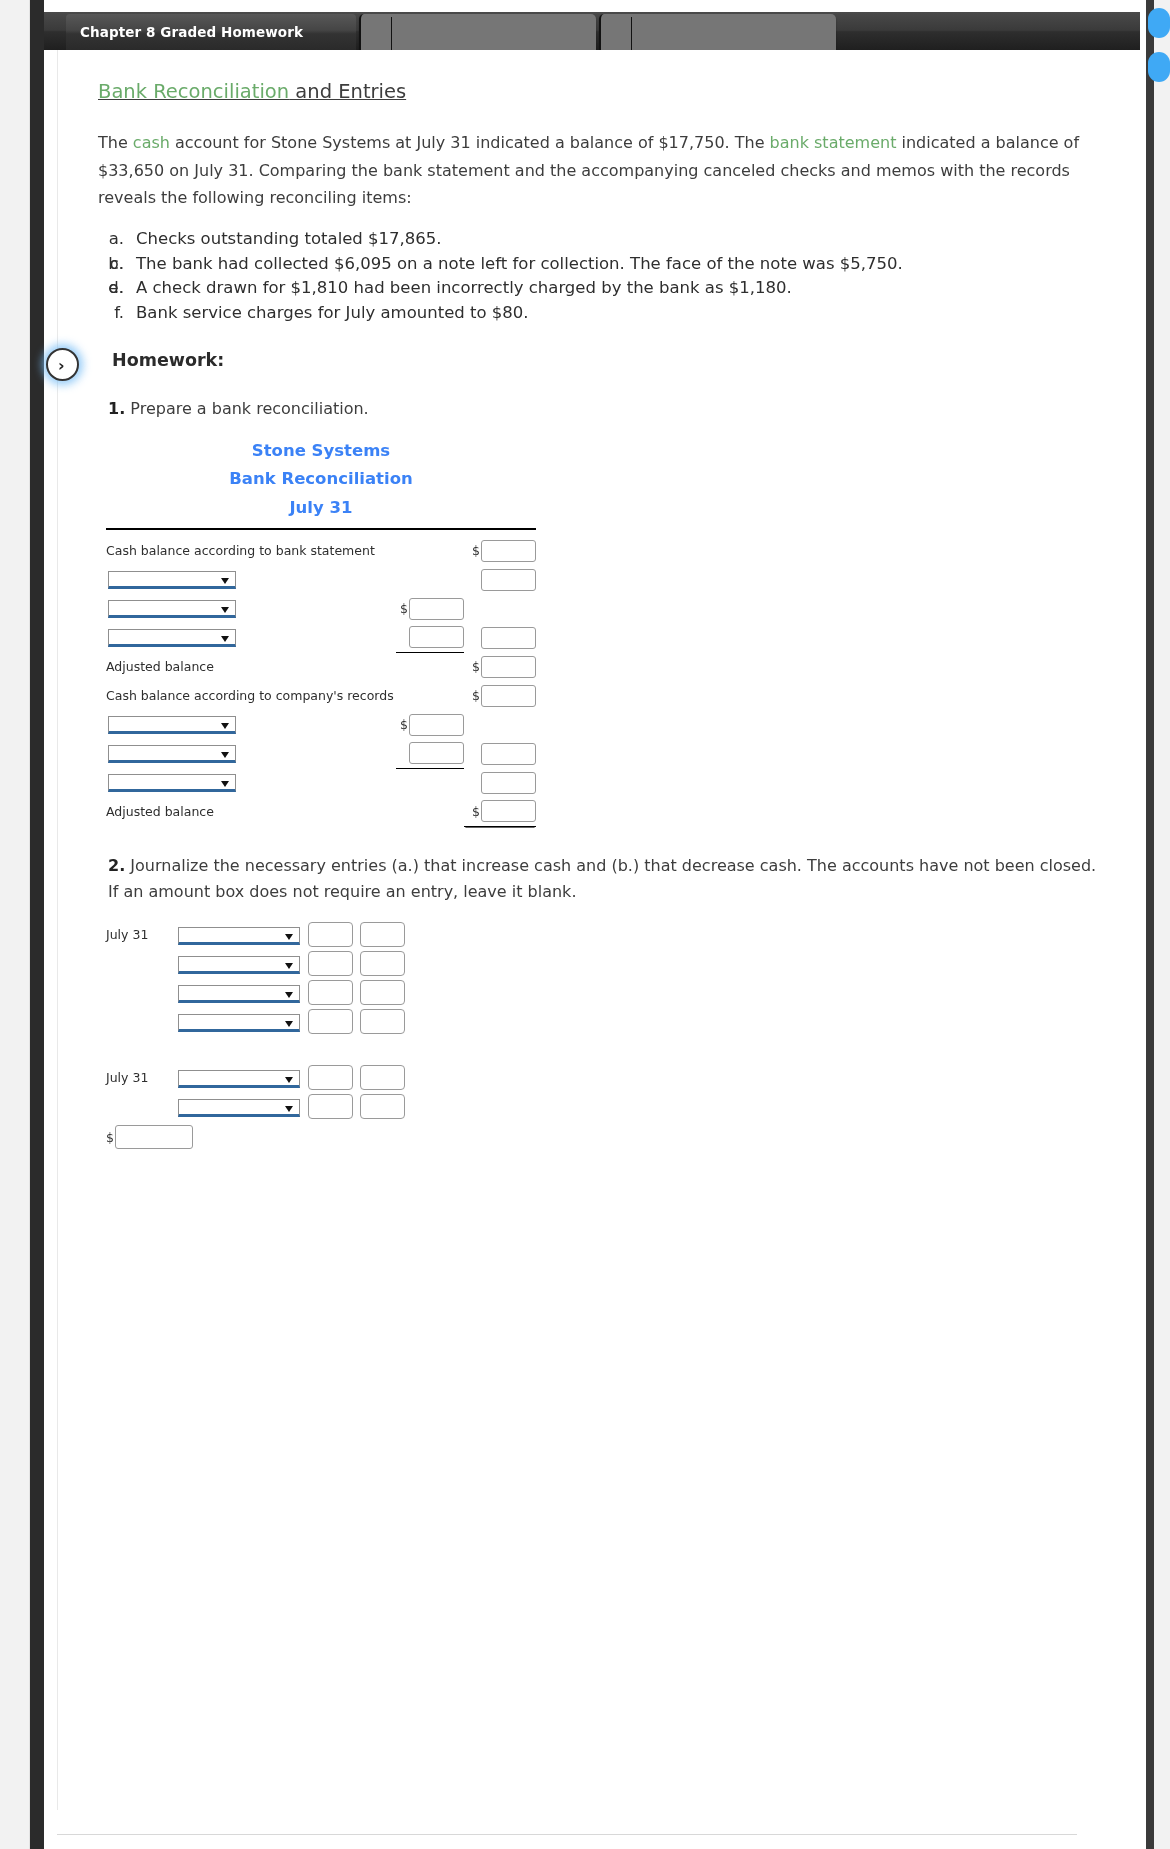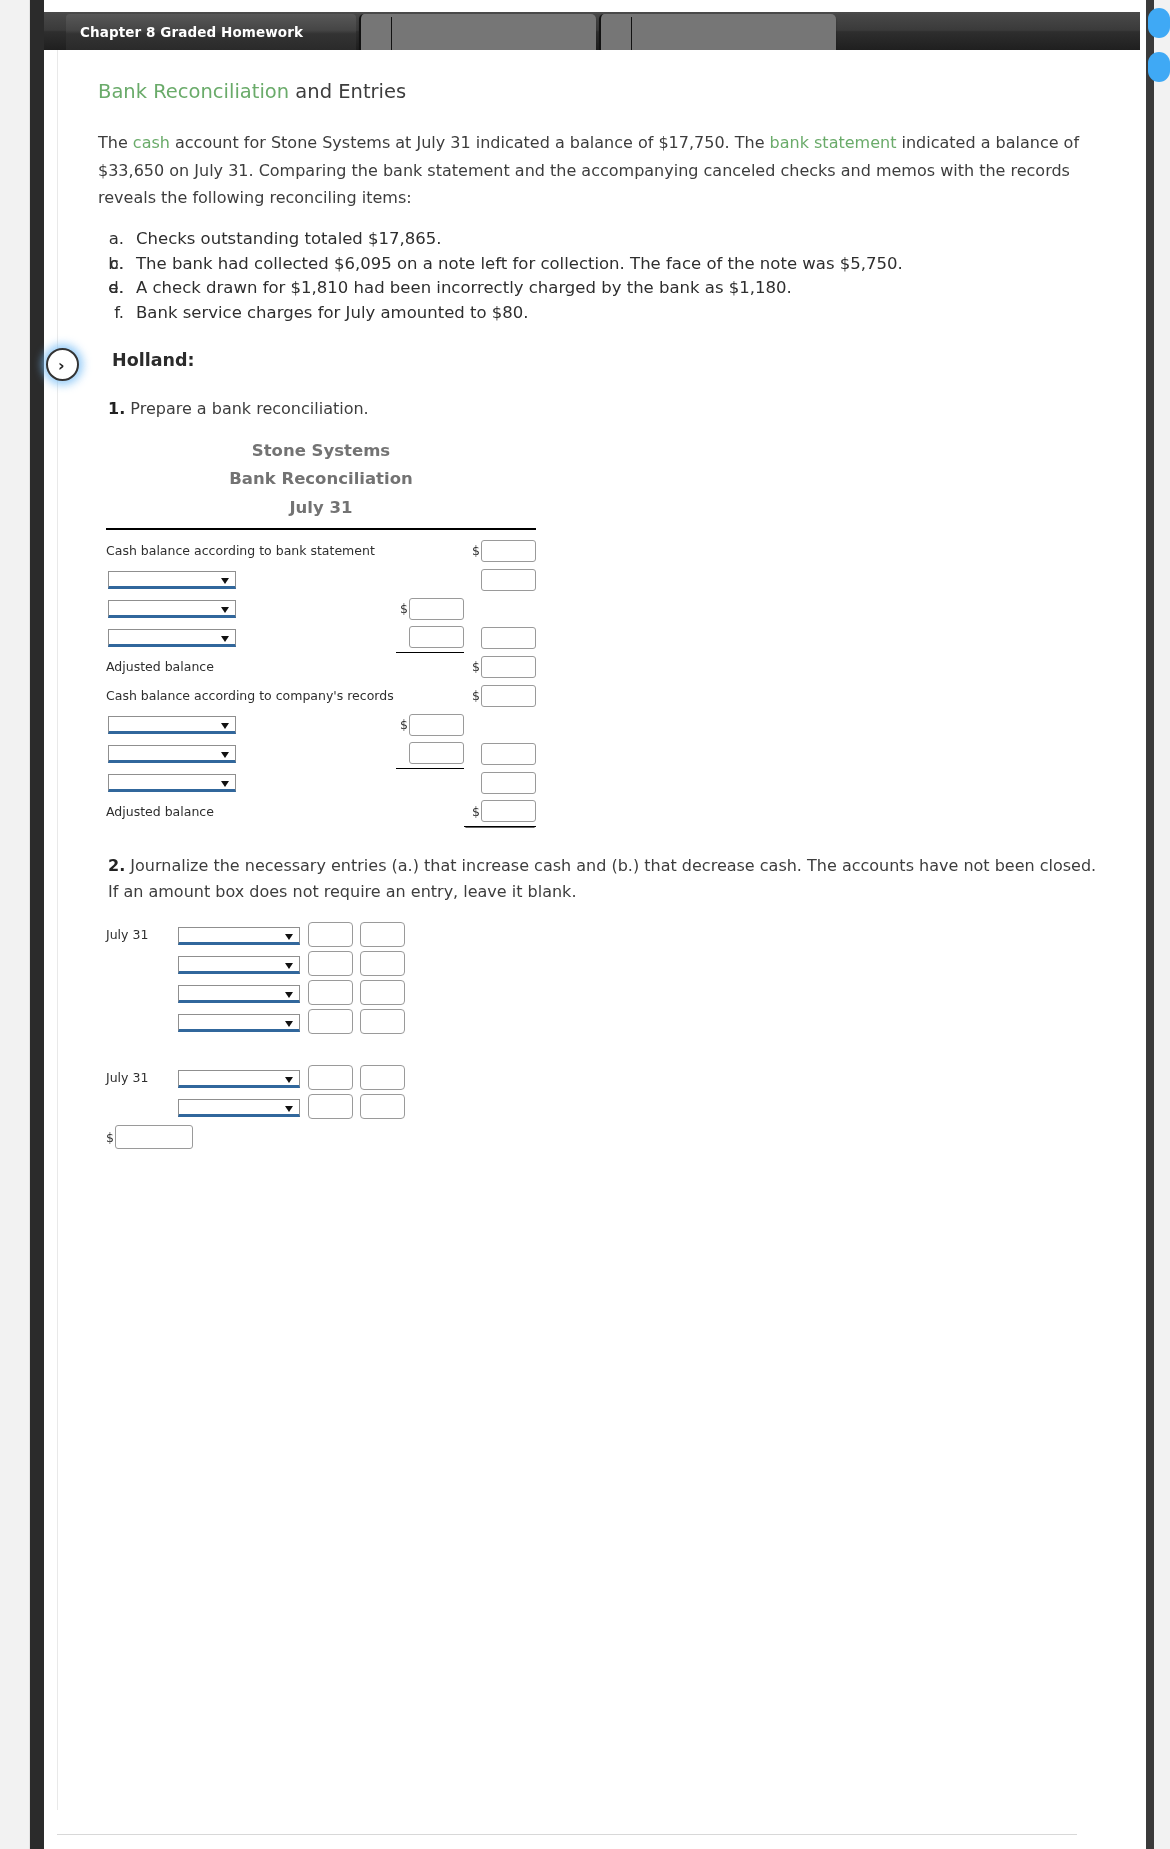--- a/index.html
+++ b/index.html
@@ -110,20 +110,21 @@
   .page-inner {
     padding: 30px 40px 0 40px;
   }
 
   h1.title {
     margin: 0 0 26px 0;
     font-size: 19.5px;
     font-weight: normal;
     color: #3d3d3d;
     line-height: 1.2;
+    text-decoration: underline;
   }
   .glossary { color: #6aab6a; }
 
   p.intro {
     margin: 0 0 16px 0;
     font-size: 16px;
     line-height: 1.72;
     color: #3d3d3d;
   }
 
@@ -164,21 +165,21 @@
 
   
   .recon-wrap {
     margin: 14px 0 0 8px;
     width: 430px;
   }
   .recon-head {
     text-align: center;
     font-weight: bold;
     font-size: 16.5px;
-    color: #737373;
+    color: #3b82f6;
     line-height: 1.72;
   }
   .recon-rule {
     border-top: 2px solid #000;
     margin-top: 6px;
   }
   table.recon {
     border-collapse: collapse;
     width: 430px;
     margin-top: 6px;
@@ -373,21 +374,21 @@
         <li>
           <span class="marker">e.</span>
           <span>A check drawn for $1,810 had been incorrectly charged by the bank as $1,180.</span>
         </li>
         <li>
           <span class="marker">f.</span>
           <span>Bank service charges for July amounted to $80.</span>
         </li>
       </ol>
 
-      <h2 class="required">Holland:</h2>
+      <h2 class="required">Homework:</h2>
 
       <div class="req-item">
         <span class="num">1.</span>
         <span>Prepare a bank reconciliation.</span>
       </div>
 
       <div class="recon-wrap">
         <div class="recon-head">Stone Systems</div>
         <div class="recon-head">Bank Reconciliation</div>
         <div class="recon-head">July 31</div>

